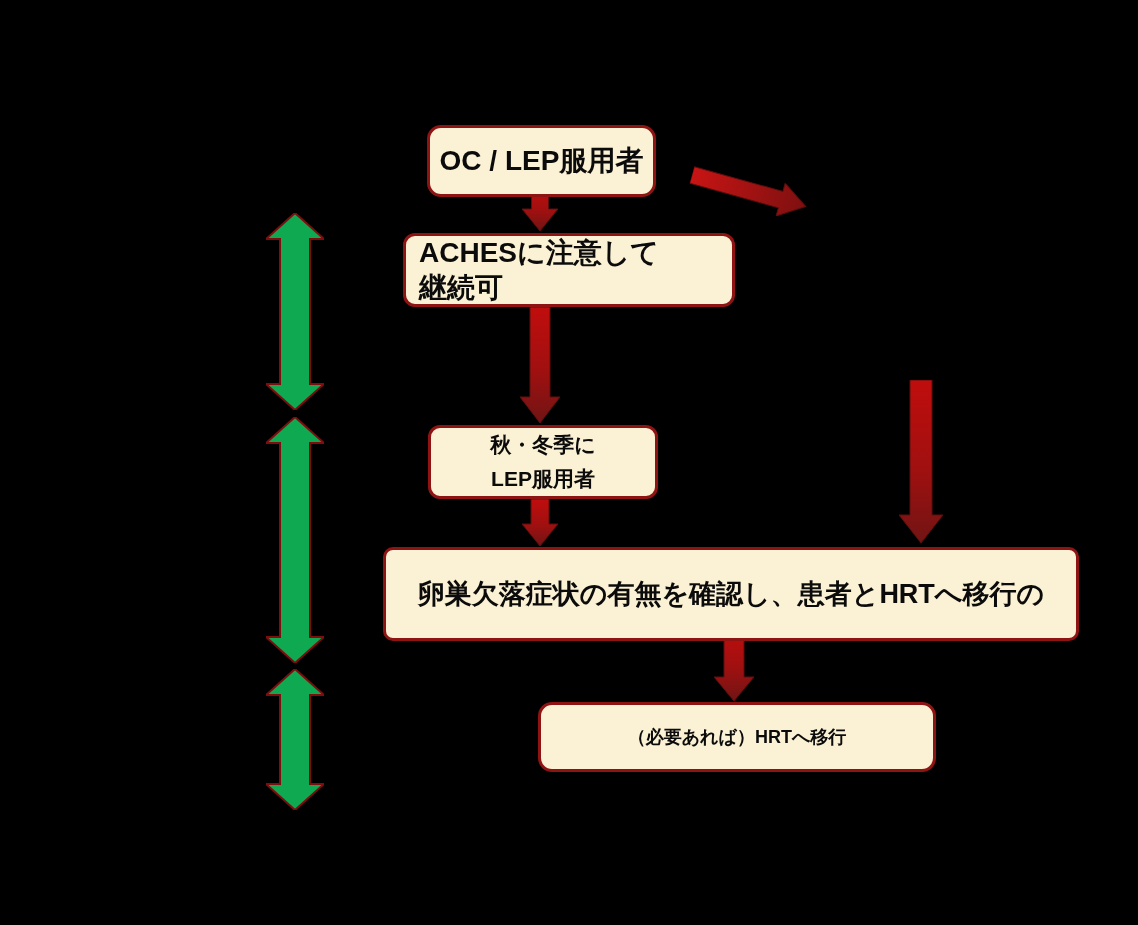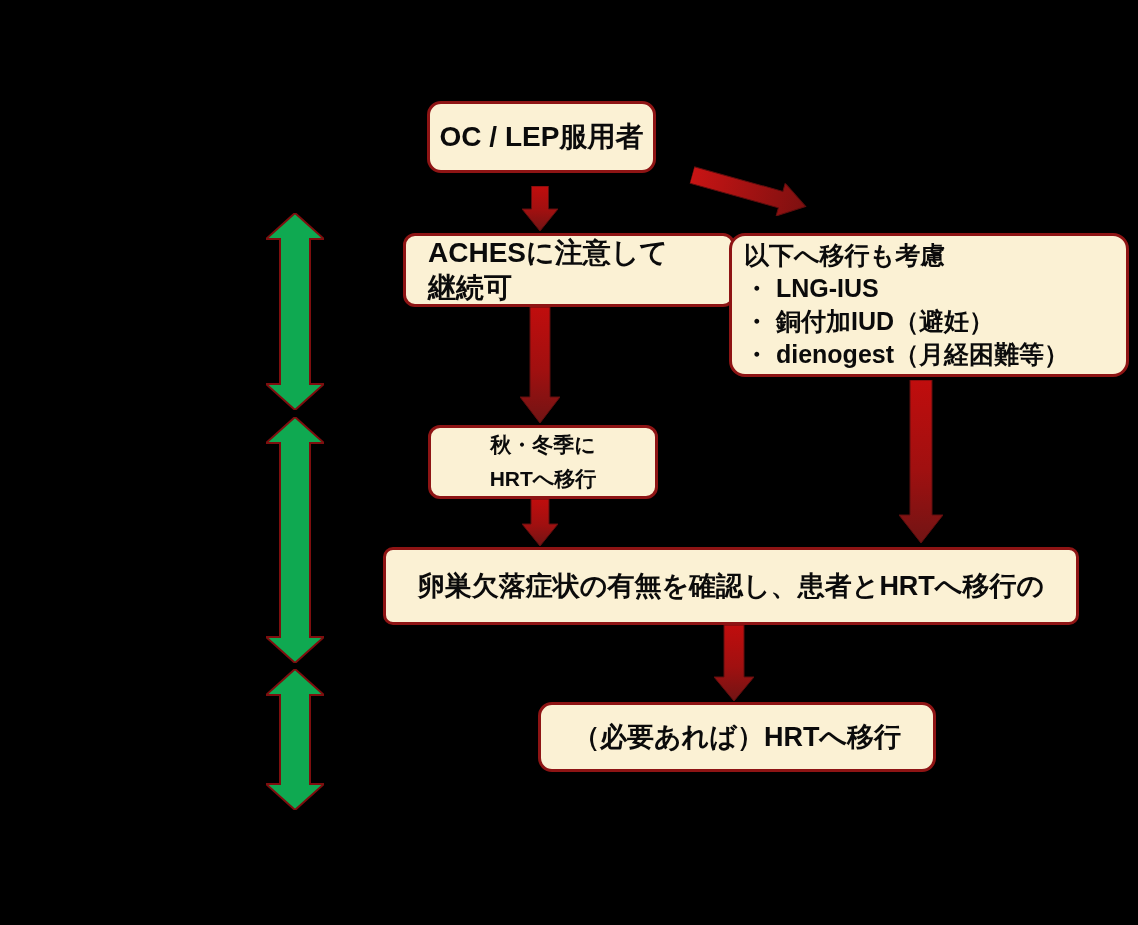--- a/index.html
+++ b/index.html
@@ -23,26 +23,26 @@
     color: #0b0b0b;
     font-weight: bold;
     display: flex;
     flex-direction: column;
     justify-content: center;
   }
   .node .line { white-space: nowrap; }
   .center { align-items: center; text-align: center; }
   .left   { align-items: flex-start; text-align: left; }
 
-  #box-oc-lep   { left:427px; top:101px; width:229px; height:72px; border-radius:14px; font-size:28px; }
-  #box-aches    { left:403px; top:233px; width:332px; height:74px; border-radius:12px; font-size:28px; line-height:35px; padding-left:22px; }
+  #box-oc-lep   { left:427px; top:125px; width:229px; height:72px; border-radius:14px; font-size:28px; }
+  #box-aches    { left:403px; top:233px; width:332px; height:74px; border-radius:12px; font-size:28px; line-height:35px; padding-left:13px; }
   #box-consider { left:729px; top:233px; width:400px; height:144px; border-radius:16px; font-size:25px; line-height:33px; padding:4px 12px; }
   #box-autumn   { left:428px; top:425px; width:230px; height:74px; border-radius:12px; font-size:21px; line-height:34px; }
-  #box-confirm  { left:383px; top:547px; width:696px; height:78px; border-radius:10px; font-size:27px; line-height:36px; }
-  #box-hrt      { left:538px; top:702px; width:398px; height:70px; border-radius:14px; font-size:27px; }
+  #box-confirm  { left:383px; top:547px; width:696px; height:94px; border-radius:10px; font-size:27px; line-height:36px; }
+  #box-hrt      { left:538px; top:702px; width:398px; height:70px; border-radius:14px; font-size:18px; }
 
   .arr { position: absolute; }
   #arrow-diag-wrap {
     position: absolute;
     left: 692px; top: 158px;
     width: 120px; height: 34px;
     transform: rotate(15.5deg);
     transform-origin: 0 50%;
   }
 </style>
@@ -103,30 +103,24 @@
 
   <div class="node center" id="box-oc-lep">
     <div class="line">OC / LEP服用者</div>
   </div>
 
   <div class="node left" id="box-aches">
     <div class="line">ACHESに注意して</div>
     <div class="line">継続可</div>
   </div>
 
-  <div class="node left" id="box-consider">
-    <div class="line">以下へ移行も考慮</div>
-    <div class="line">・ LNG-IUS</div>
-    <div class="line">・ 銅付加IUD（避妊）</div>
-    <div class="line">・ dienogest（月経困難等）</div>
-  </div>
 
   <div class="node center" id="box-autumn">
     <div class="line">秋・冬季に</div>
-    <div class="line">HRTへ移行</div>
+    <div class="line">LEP服用者</div>
   </div>
 
   <div class="node center" id="box-confirm">
     <div class="line">卵巣欠落症状の有無を確認し、患者とHRTへ移行の</div>
   </div>
 
   <div class="node center" id="box-hrt">
     <div class="line">（必要あれば）HRTへ移行</div>
   </div>
 

